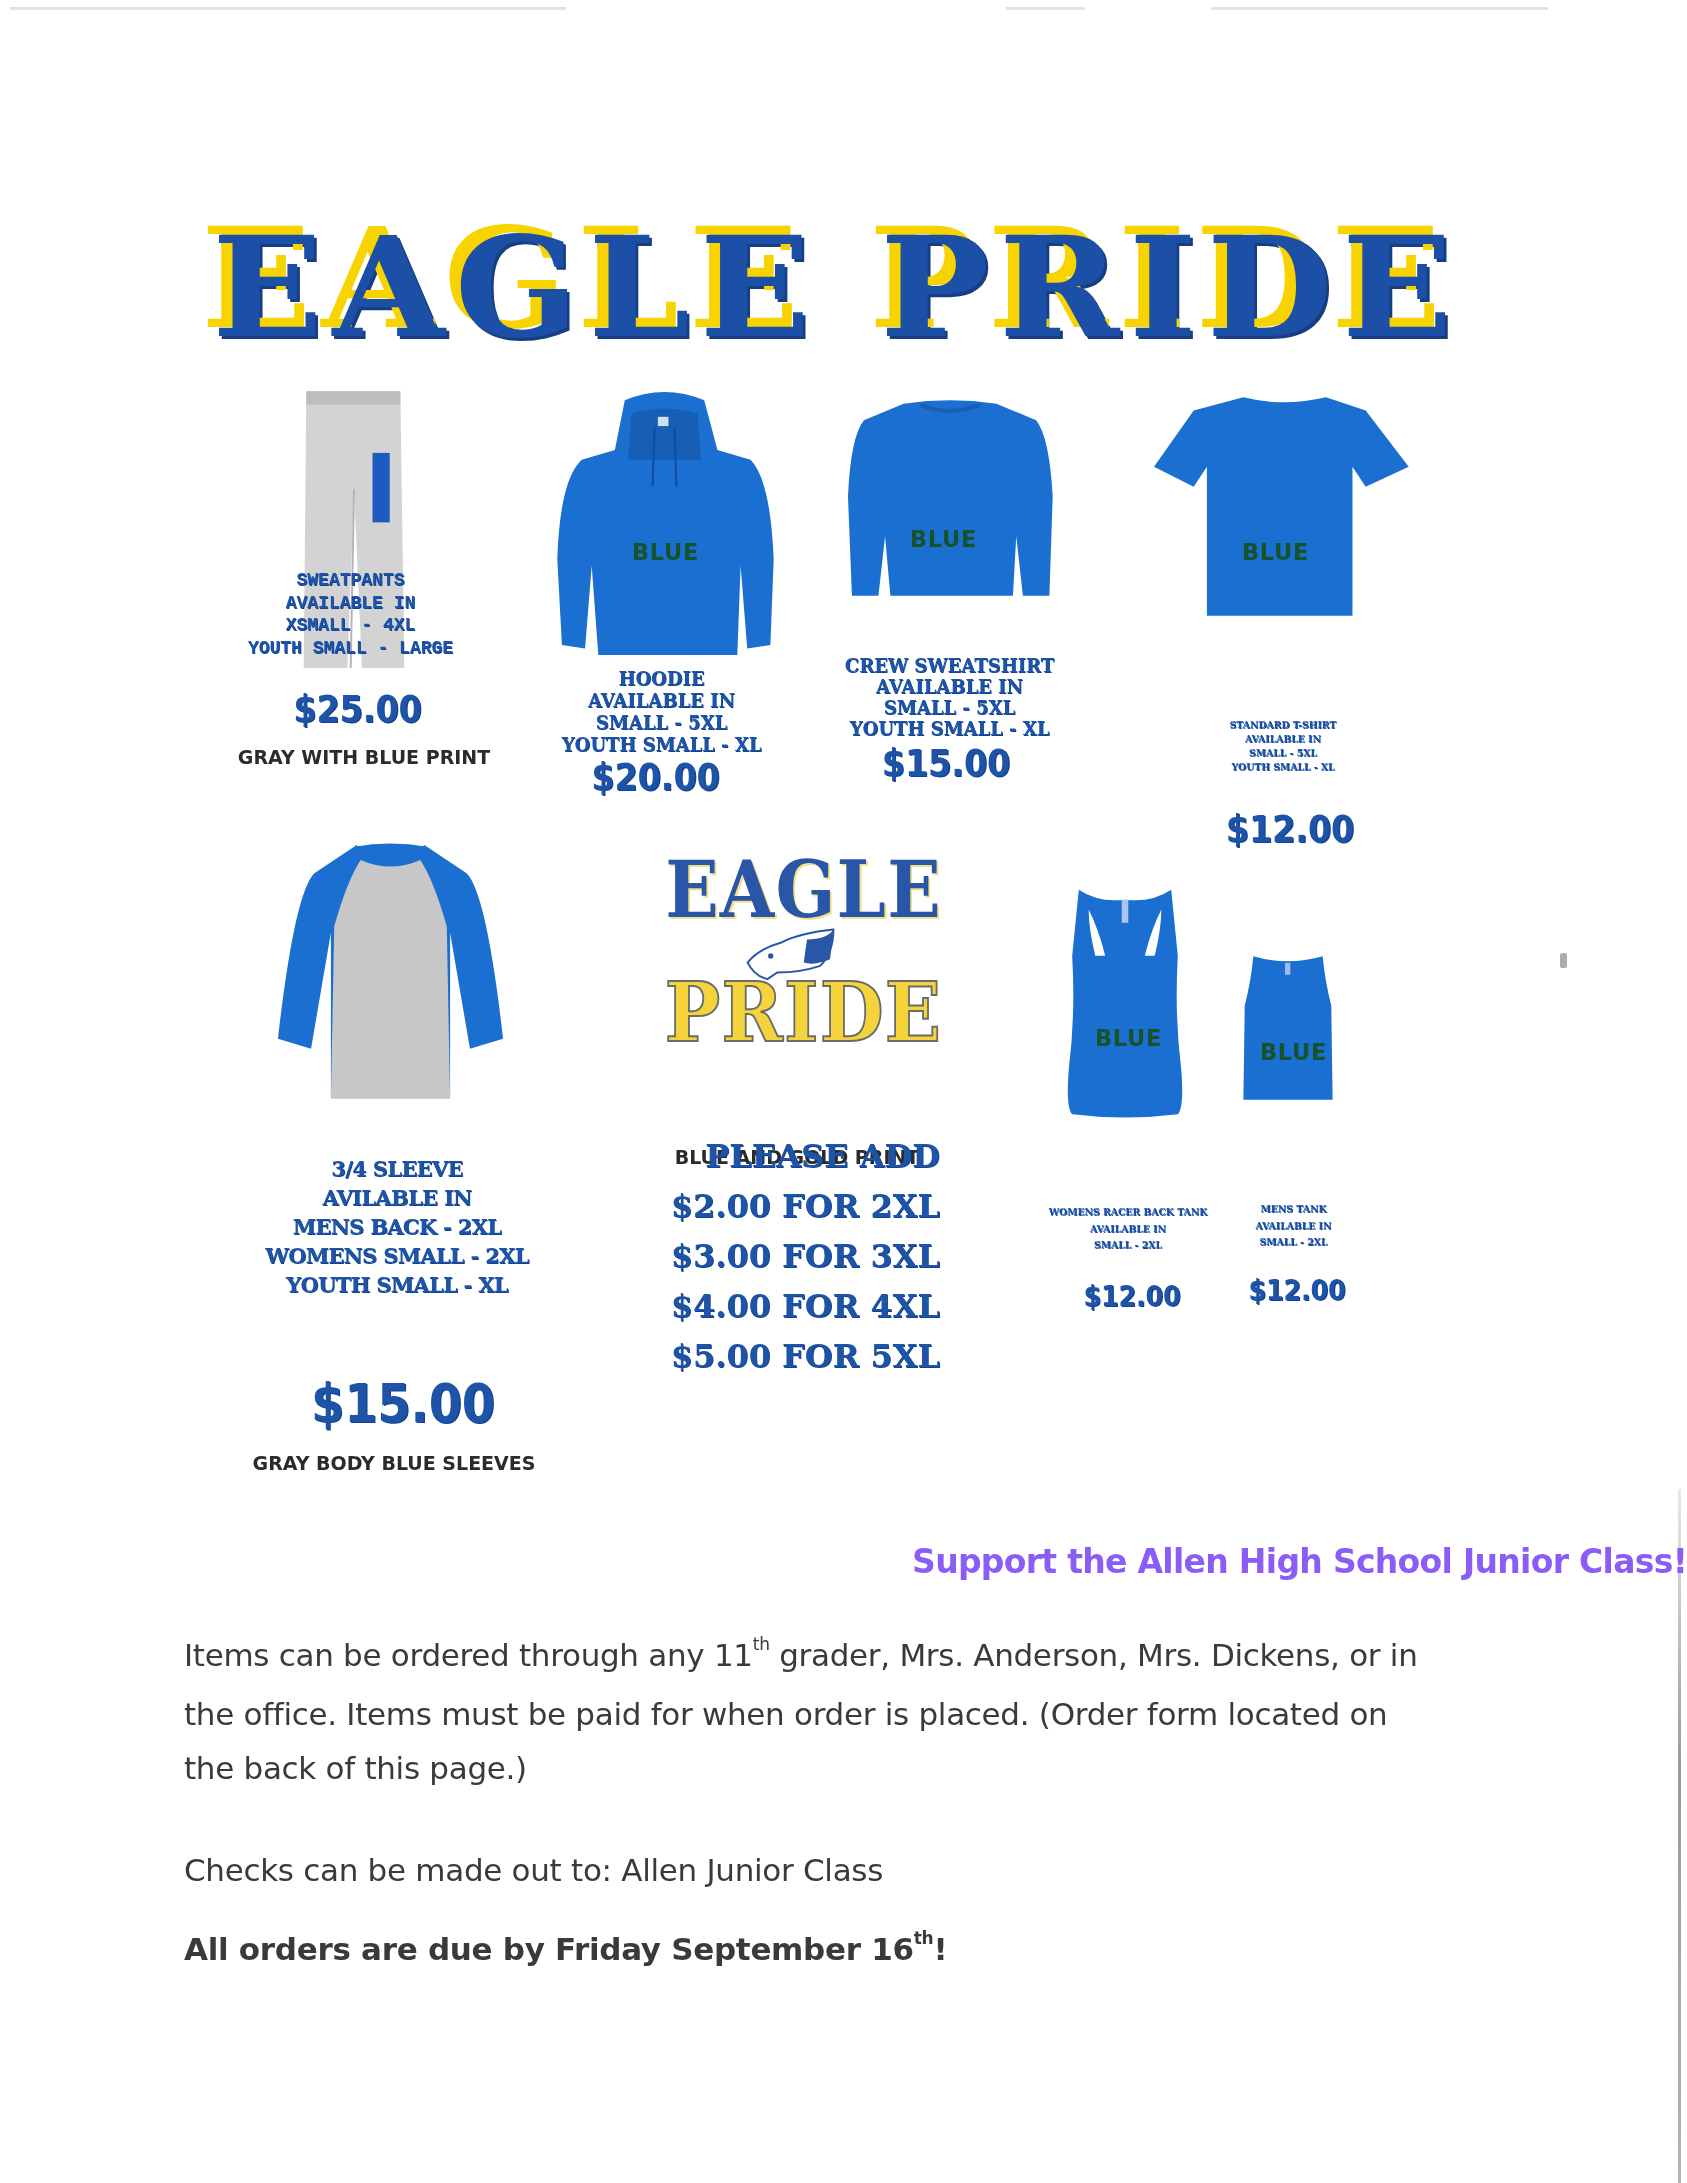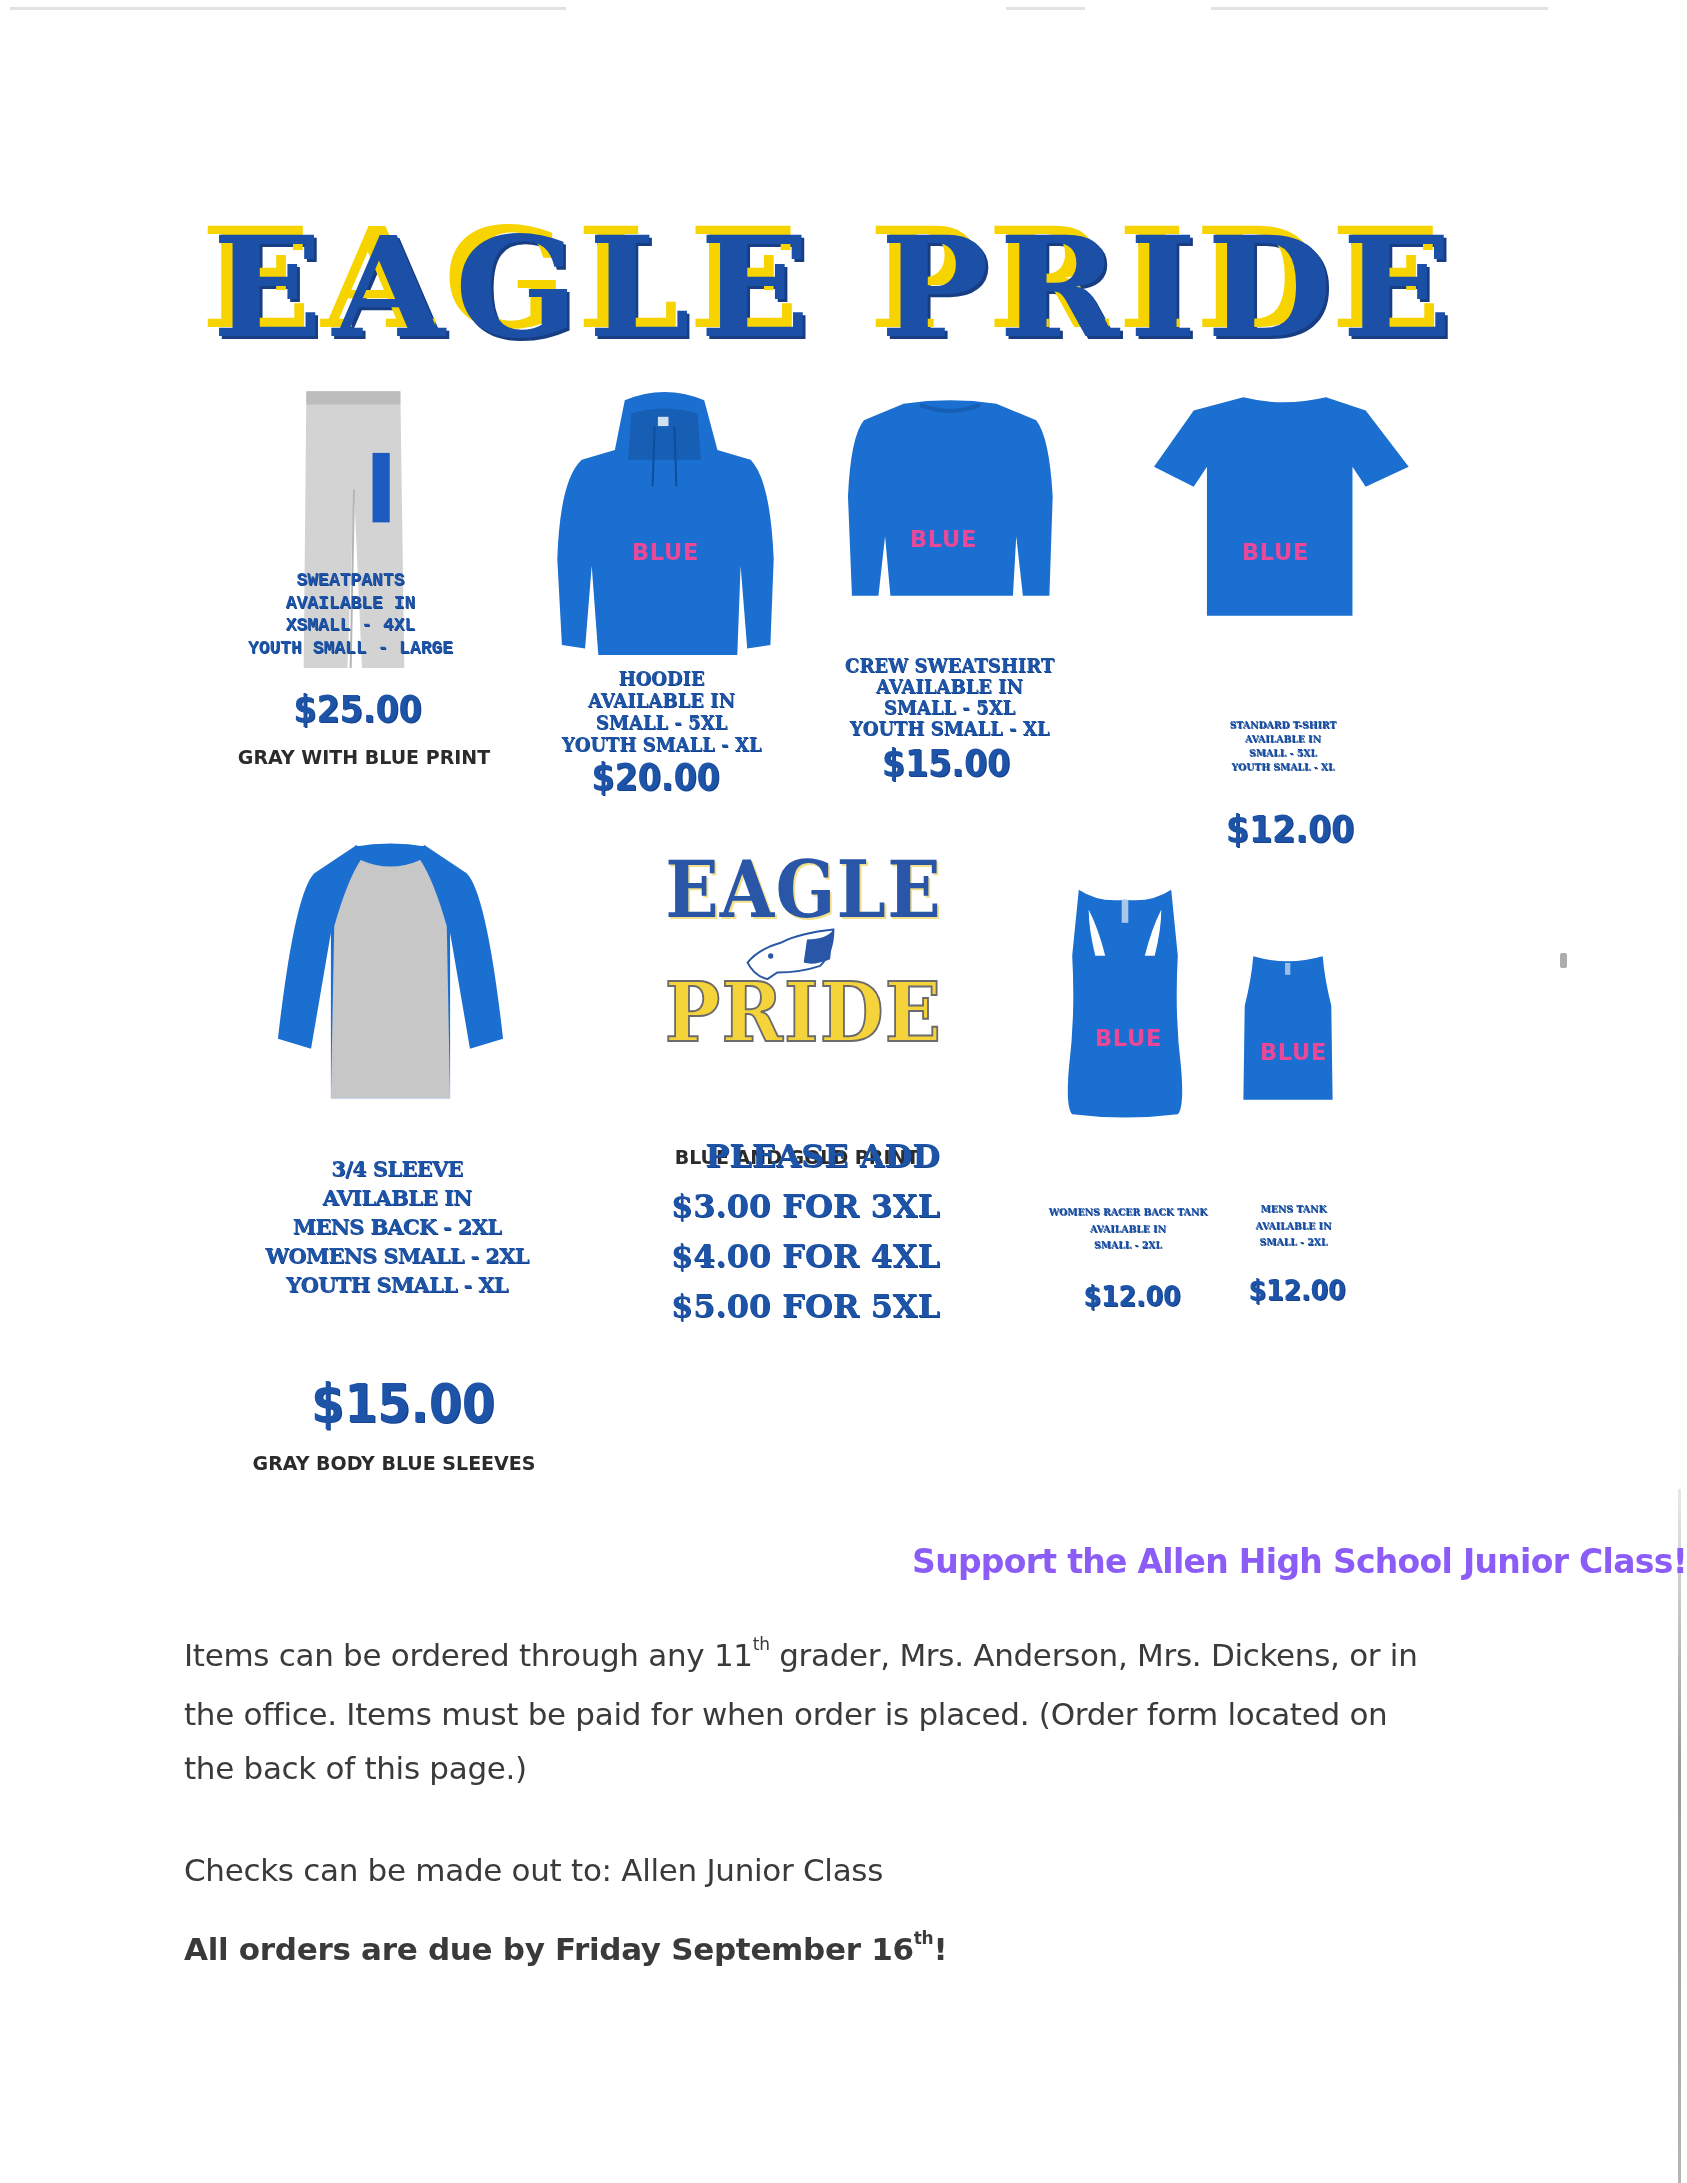--- a/index.html
+++ b/index.html
@@ -39,21 +39,21 @@
       color: #1c4fa6;
       text-shadow: -10.6px -9.3px 0 #f7d400, 2.6px 2.6px 0 #173d83;
       transform: scaleX(1.05);
       transform-origin: left center;
       white-space: nowrap;
     }
 
     .product { position: absolute; }
     .color-label {
       position: absolute;
-      color: #ec4899;
+      color: #14532d;
       font-family: "DejaVu Sans", sans-serif;
       font-weight: bold;
       font-size: 22.5px;
       letter-spacing: 0.7px;
       white-space: nowrap;
     }
     .slab {
       font-family: "DejaVu Serif", serif;
       font-weight: bold;
       color: #1d54a8;
@@ -217,20 +217,21 @@
     <path d="M140 5 Q90 10 60 25 Q25 35 10 55 Q20 75 40 80 L55 70 Q90 70 120 60 Q140 40 140 5 Z" fill="#ffffff" stroke="#2a56a8" stroke-width="3"></path>
     <path d="M100 20 Q130 20 140 5 L135 50 Q110 60 95 55 Z" fill="#2a56a8"></path>
     <circle cx="45" cy="45" r="4" fill="#2a56a8"></circle>
   </svg>
   <div style="position:absolute;left:638px;top:966px;width:331px;text-align:center;font-family:'DejaVu Serif',serif;font-weight:bold;font-size:82px;line-height:93px;color:#f5d33a;letter-spacing:1.3px;-webkit-text-stroke:2px #6b6b6b;white-space:nowrap;transform:scaleX(0.9);">PRIDE</div>
   <div class="caption" style="left:635px;top:1146px;width:324px;font-size:19px;">BLUE AND GOLD PRINT</div>
 </div>
 
 <div class="addon-text slab">
   <div>PLEASE ADD</div>
+  <div>$2.00 FOR 2XL</div>
   <div>$3.00 FOR 3XL</div>
   <div>$4.00 FOR 4XL</div>
   <div>$5.00 FOR 5XL</div>
 </div>
 
 <div class="product">
   <svg style="position:absolute;left:1059px;top:883px;" width="132" height="238" viewBox="0 0 200 360">
     <path d="M30 10 Q60 30 100 25 Q140 30 170 10 L180 110 Q175 200 185 280 Q190 340 180 350 Q100 360 20 350 Q10 340 15 280 Q25 200 20 110 Z" fill="#1a6fd0"></path>
     <path d="M45 40 Q60 70 70 110 L55 110 Q45 70 45 40 Z" fill="#ffffff"></path>
     <path d="M155 40 Q140 70 130 110 L145 110 Q155 70 155 40 Z" fill="#ffffff"></path>

